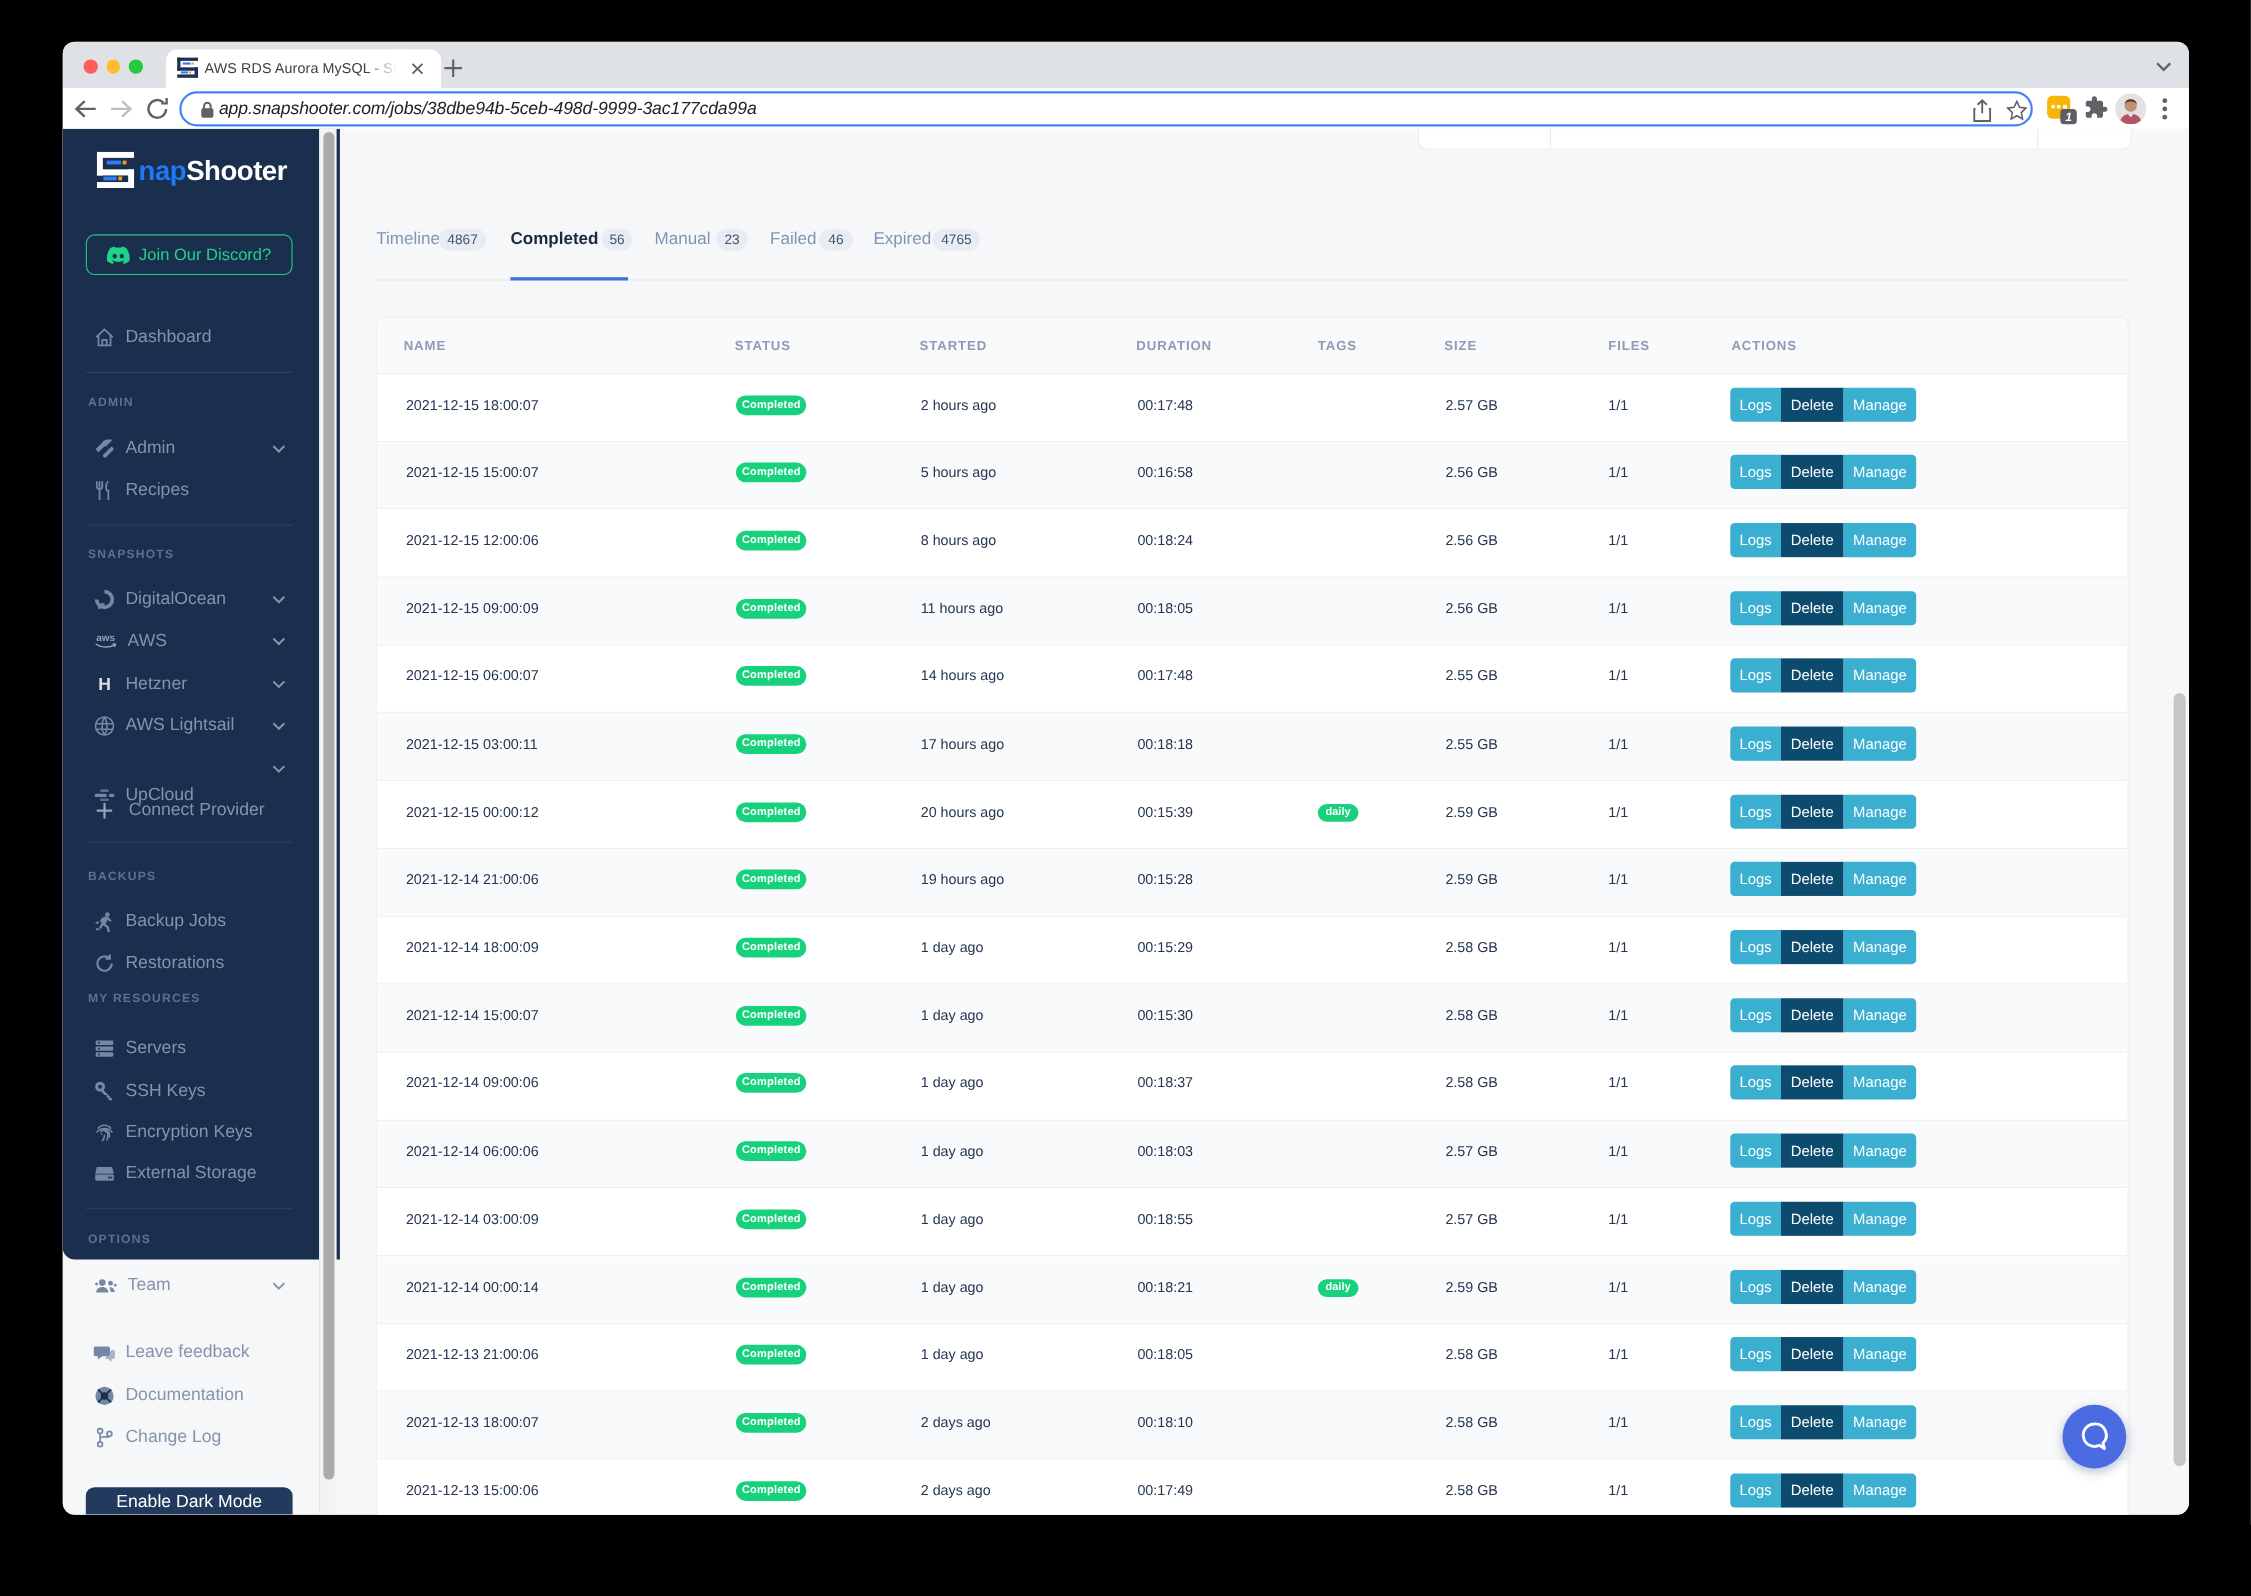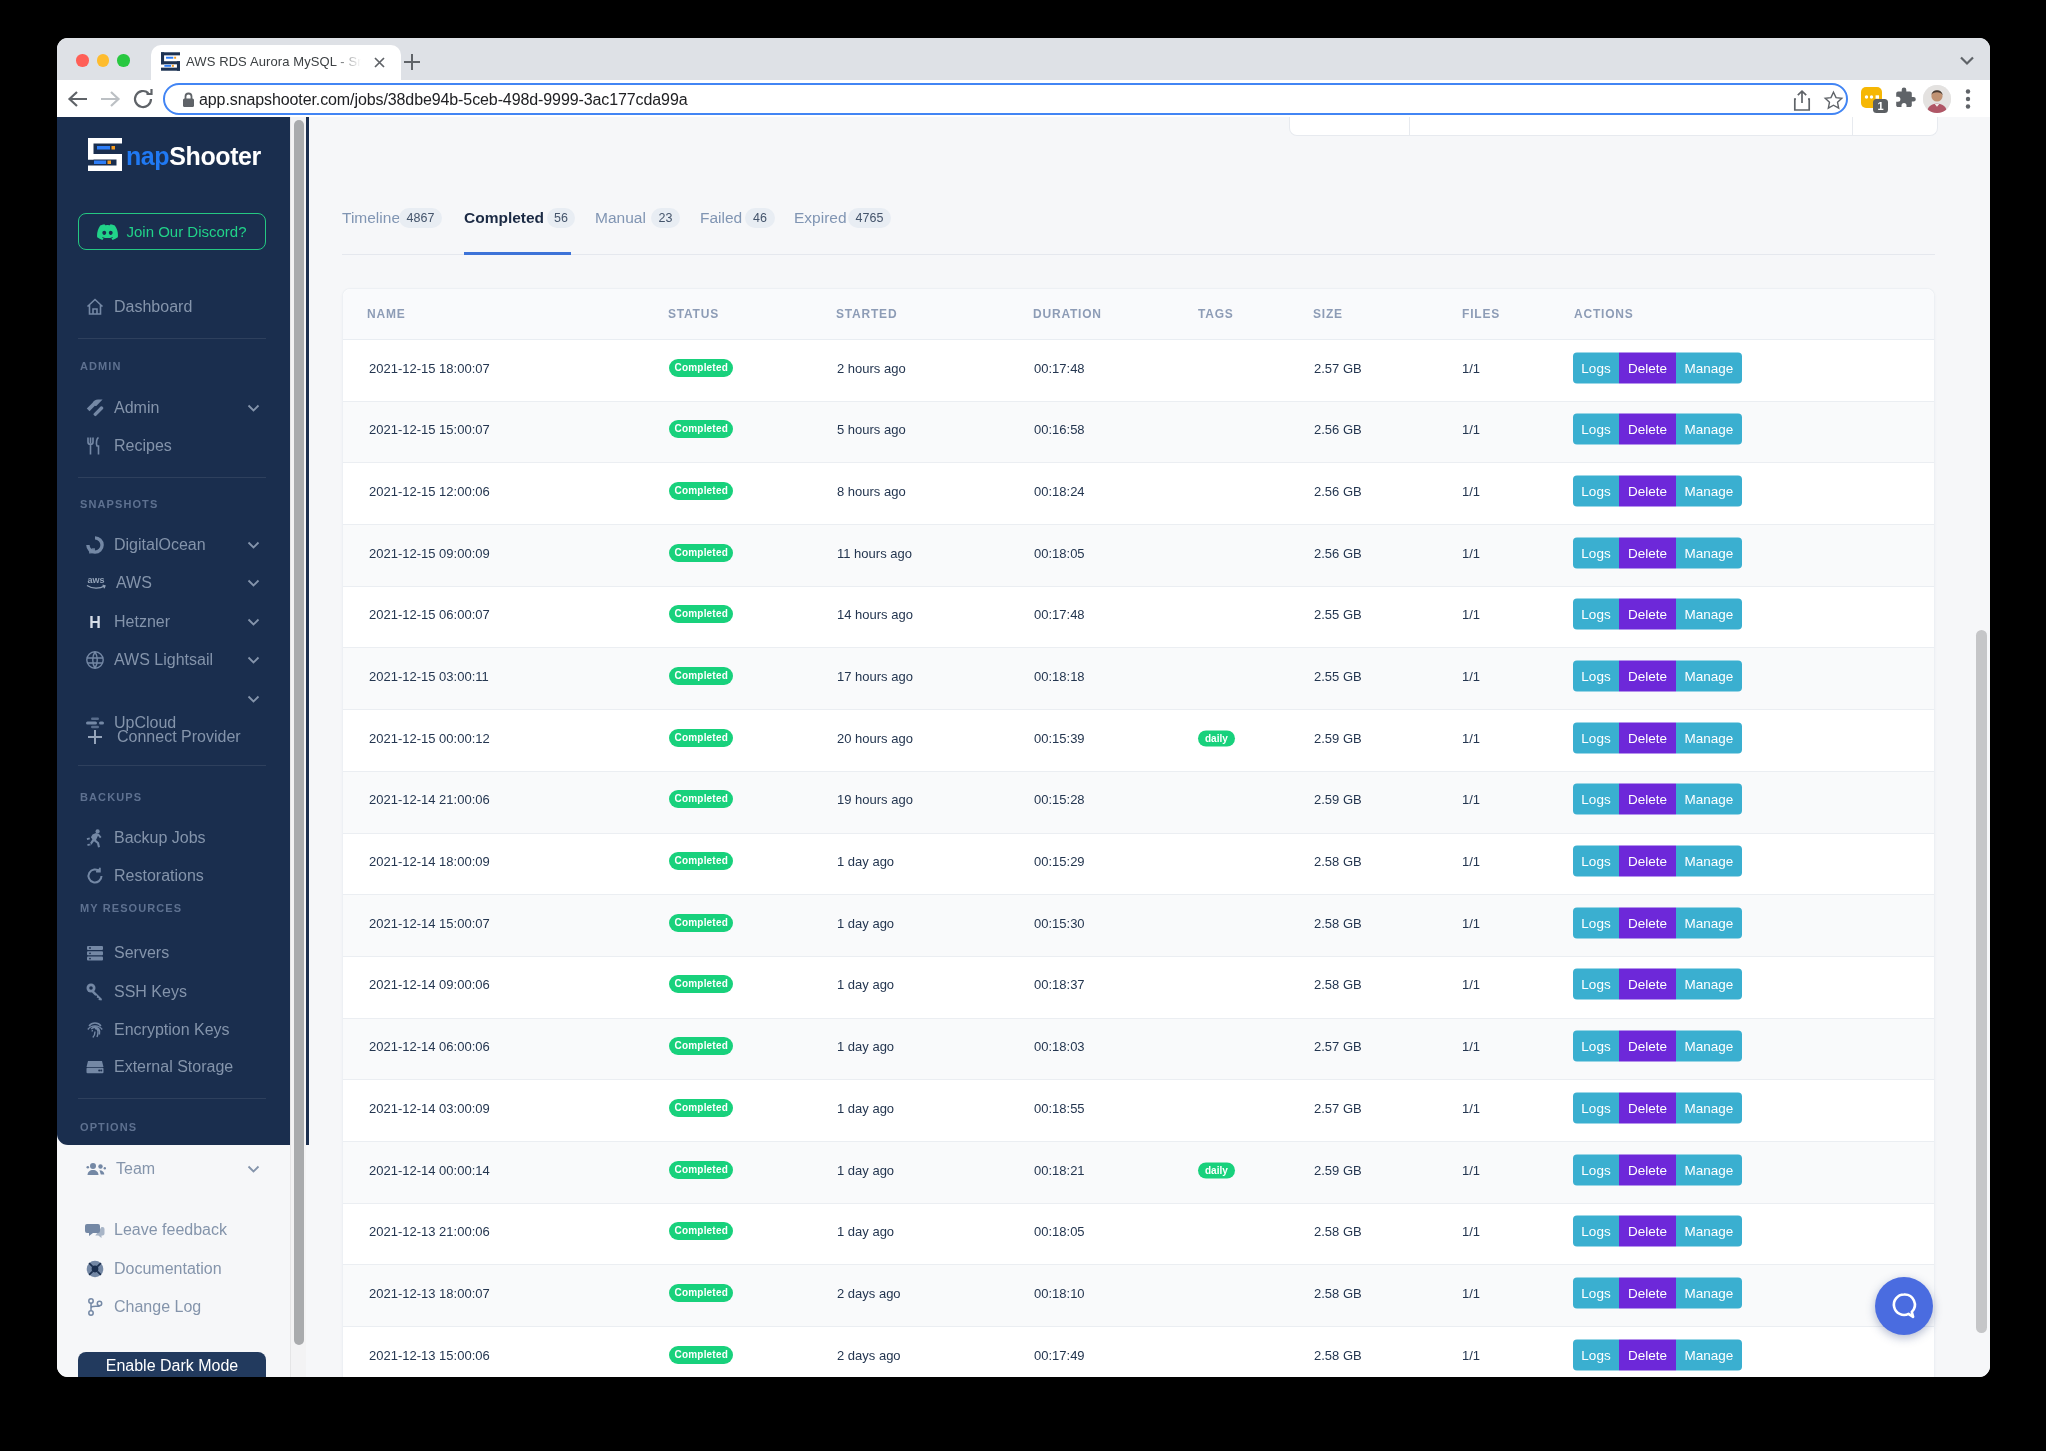--- a/index.html
+++ b/index.html
@@ -17,21 +17,21 @@
   border-radius:10px 10px 0 0; }
 #tab .fav { position:absolute; left:10px; top:7px; }
 #tab .title { position:absolute; left:35px; top:9px; width:185px; font-size:13px;
   color:#3c4043; white-space:nowrap; overflow:hidden; letter-spacing:.1px; }
 #tab .fade { position:absolute; right:28px; top:0; width:40px; height:35px;
   background:linear-gradient(90deg,rgba(255,255,255,0),#fff 70%); }
 #tab .tx { position:absolute; right:14px; top:10px; }
 #newtab { position:absolute; left:341px; top:10px; width:28px; height:28px; }
 #tchev { position:absolute; right:15px; top:18px; }
 
-#toolbar { position:absolute; left:0; top:42px; width:100%; height:37px; background:#fff; }
+#toolbar { position:absolute; left:0; top:42px; width:100%; height:37px; background:#fff;font-style:italic; }
 .navic { position:absolute; top:6px; }
 #urlbar { position:absolute; left:106px; top:3px; width:1685px; height:32px; background:#fff;
   border:2.5px solid #4285f4; border-radius:17px; }
 #urlbar .lock { position:absolute; left:17px; top:7px; }
 #urlbar .utext { position:absolute; left:34px; top:6px; font-size:16px; color:#202124; letter-spacing:-0.1px; }
 #urlbar .share { position:absolute; left:1627px; top:5px; }
 #urlbar .star { position:absolute; left:1658px; top:5px; }
 .tbic { position:absolute; top:42px; }
 #avatar { position:absolute; left:1866px; top:5px; width:28px; height:28px; border-radius:50%;
   overflow:hidden; background:#e8eaed; }
@@ -95,21 +95,21 @@
 .c-size  { left:971px;text-align:right; }
 .c-files { left:1119px;text-align:right; }
 .c-act   { left:1230px; display:flex; }
 .gpill { display:inline-block; background:#18d17c; color:#fff; font-size:10px; font-weight:700;
   padding:0 5.5px; height:18px; line-height:18px; border-radius:9px; letter-spacing:0.2px; }
 .tagpill { display:inline-block; background:#18d17c; color:#fff; font-size:10px; font-weight:700;
   padding:0 7px; height:16px; line-height:16px; border-radius:8px; }
 .btn { display:inline-block; height:31px; line-height:31px; color:#fff; font-size:13.5px;
   text-align:center; }
 .b1 { width:46px; background:#3aafd0; border-radius:4px 0 0 4px; }
-.b2 { width:57px; background:#6d28d9; }
+.b2 { width:57px; background:#0c4a6e; }
 .b3 { width:66px; background:#3aafd0; border-radius:0 4px 4px 0; }
 
 #chat { position:absolute; left:1818px; top:1160px; width:58px; height:58px; border-radius:50%;
   background:#4a6ce0; box-shadow:0 3px 10px rgba(40,60,120,0.35); display:flex;
   align-items:center; justify-content:center; }
 #rthumb { position:absolute; left:1919px; top:513px; width:11px; height:703px;
   background:#c5c6c8; border-radius:5.5px; }
 </style>
 </head>
 <body>

